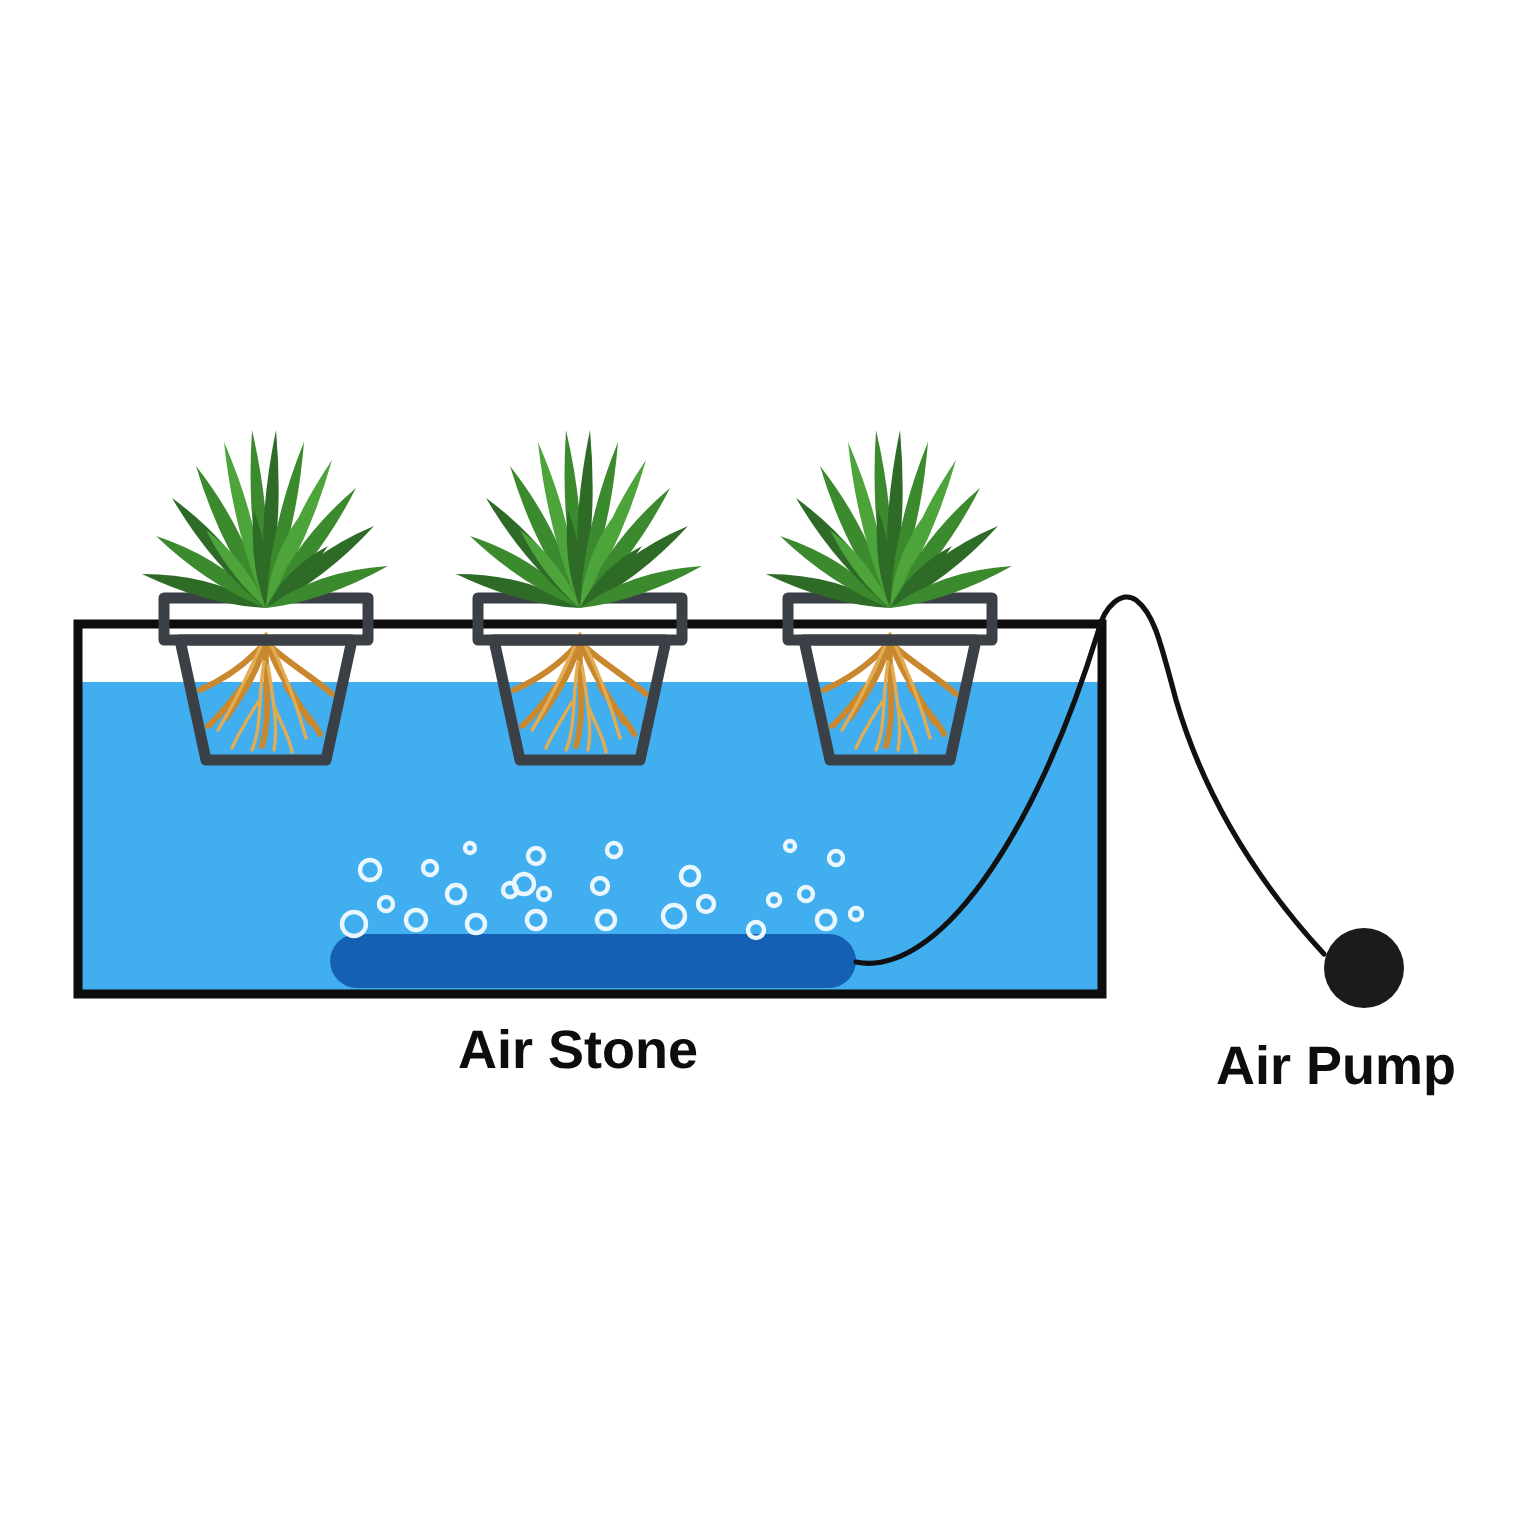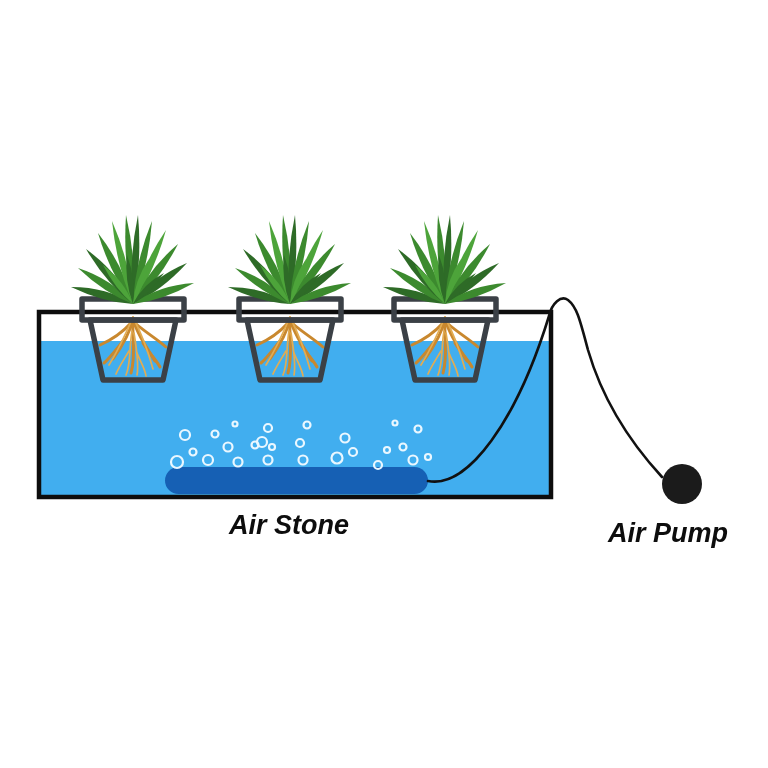--- a/index.html
+++ b/index.html
@@ -8,21 +8,20 @@
     background: var(--background, #fff);
     width: 768px;
     height: 768px;
     overflow: hidden;
     font-family: "Liberation Sans", sans-serif;
   }
   .canvas {
     position: relative;
     width: 768px;
     height: 768px;
-    font-style: italic;
   }
   svg { display: block; }
   .water        { fill: var(--water); }
   .tank-outline { fill: none; stroke: var(--tank_outline); stroke-width: 4.5; }
   .air-stone    { fill: var(--air_stone); }
   .bubble       { fill: none; stroke: var(--bubble); stroke-width: 2.2; }
   .pot-stroke   { fill: none; stroke: var(--pot_outline); stroke-width: 5.5; stroke-linejoin: round; }
   .root-main    { fill: none; stroke: var(--root_main); stroke-linecap: round; }
   .root-light   { fill: none; stroke: var(--root_light); stroke-linecap: round; }
   .air-tube     { fill: none; stroke: var(--tube); stroke-width: 2.6; stroke-linecap: round; }

